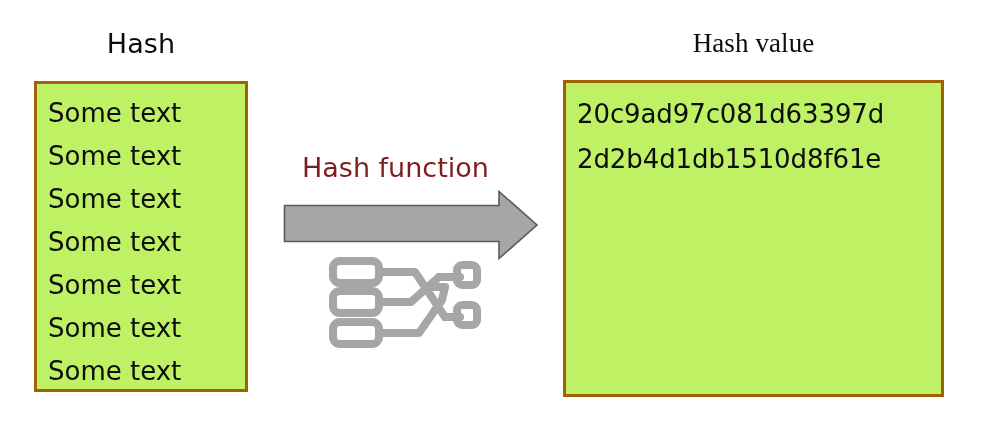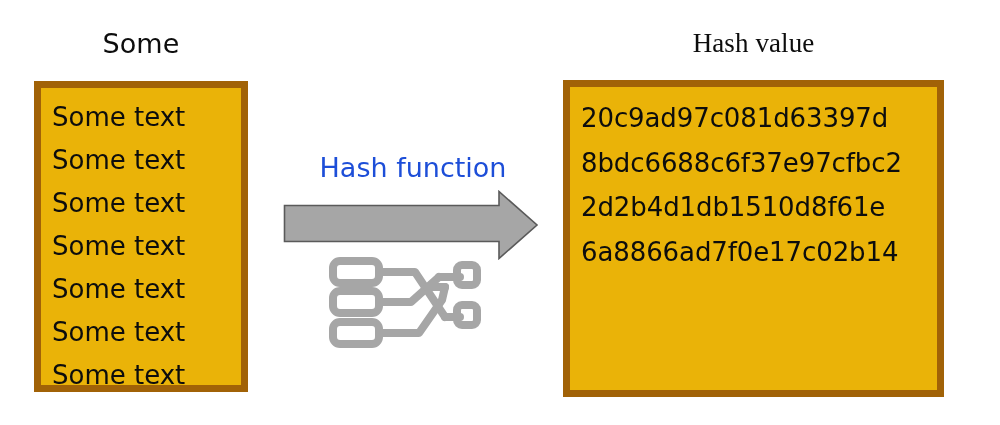--- a/index.html
+++ b/index.html
@@ -34,22 +34,22 @@
   #hash-header {
     left: 563px;
     top: 28px;
     width: 381px;
     font-family: Liberation Serif, serif;
   }
 
   
   .panel {
     position: absolute;
-    background: #eab308;
-    border: 7px solid #a16207;
+    background: #bef264;
+    border: 3px solid #a16207;
     box-sizing: border-box;
   }
   #text-panel {
     left: 34px;
     top: 81px;
     width: 214px;
     height: 311px;
     padding: 8px 0 0 11px;
   }
   #hash-panel {
@@ -70,43 +70,43 @@
     font-size: 26px;
     line-height: 44.5px;
     color: #0d0d0d;
     white-space: nowrap;
     letter-spacing: -0.1px;
   }
 
   
   #hash-function-label {
     position: absolute;
-    left: 288px;
+    left: 302px;
     top: 152px;
     width: 250px;
     font-size: 27px;
-    color: #1d4ed8;
+    color: #7f1d1d;
     white-space: nowrap;
-    text-align: center;
+    text-align: left;
   }
   #arrow-svg {
     position: absolute;
     left: 283px;
     top: 190px;
   }
   #hash-icon-svg {
     position: absolute;
     left: 327px;
     top: 255px;
   }
 </style>
 </head>
 <body>
 
-<div id="text-header" class="col-header">Some</div>
+<div id="text-header" class="col-header">Hash</div>
 
 <div id="text-panel" class="panel">
   <div class="text-line">Some text</div>
   <div class="text-line">Some text</div>
   <div class="text-line">Some text</div>
   <div class="text-line">Some text</div>
   <div class="text-line">Some text</div>
   <div class="text-line">Some text</div>
   <div class="text-line">Some text</div>
 </div>
@@ -140,16 +140,14 @@
   <g fill="none" stroke="#a6a6a6" stroke-width="8">
     <rect x="130" y="10" width="20" height="20" rx="5" ry="5"></rect>
     <rect x="130" y="50" width="20" height="20" rx="5" ry="5"></rect>
   </g>
 </svg>
 
 <div id="hash-header" class="col-header">Hash value</div>
 
 <div id="hash-panel" class="panel">
   <div class="hash-line">20c9ad97c081d63397d</div>
-  <div class="hash-line">8bdc6688c6f37e97cfbc2</div>
   <div class="hash-line">2d2b4d1db1510d8f61e</div>
-  <div class="hash-line">6a8866ad7f0e17c02b14</div>
 </div>
 
 </body></html>

